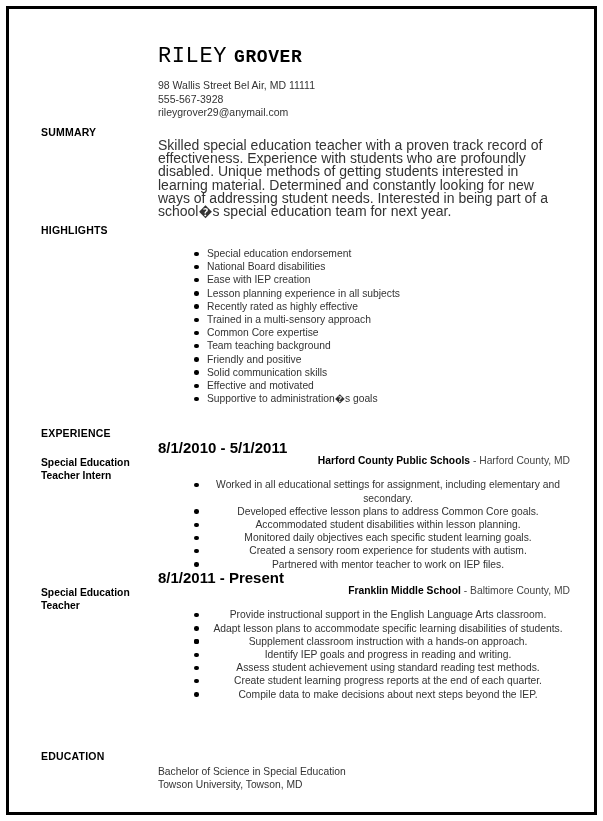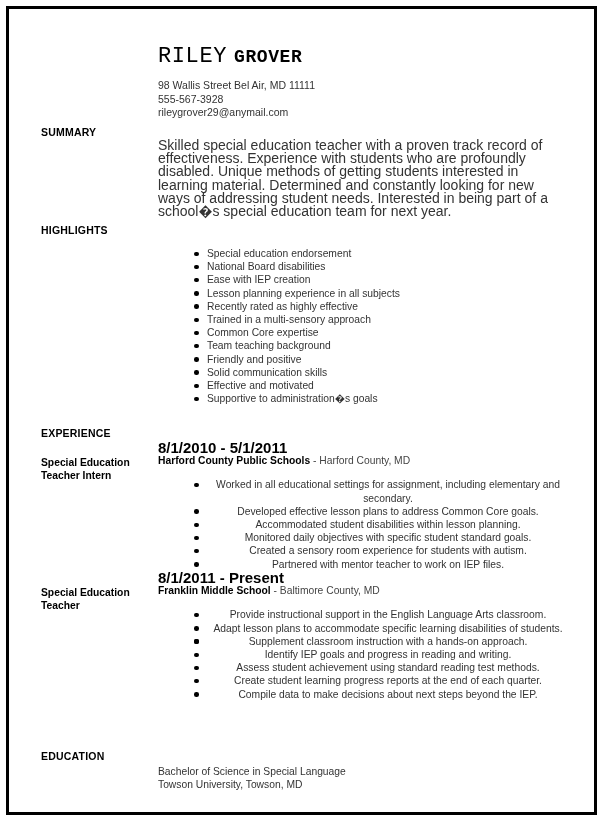--- a/index.html
+++ b/index.html
@@ -144,20 +144,21 @@
   .job-dates {
     font-size: 15px;
     font-weight: bold;
     line-height: 13.2px;
     color: #000000;
   }
   .job-org {
     font-size: 10.3px;
     line-height: 13.2px;
     color: #000000;
+    text-align: right;
   }
   .job-org .org-name {
     font-weight: bold;
     color: #000000;
   }
   .job-org .org-sep,
   .job-org .org-loc {
     font-weight: normal;
     color: #444444;
   }
@@ -228,21 +229,21 @@
     <div class="job-body">
       <div class="job-dates">8/1/2010 - 5/1/2011</div>
       <div class="job-org">
         <span class="org-name">Harford County Public Schools</span><span class="org-sep"> - </span><span class="org-loc">Harford County, MD</span>
       </div>
       <div class="job-bullets">
         <ul class="bullets" id="job-0-list">
               <li><span class="dot"></span><span>Worked in all educational settings for assignment, including elementary and secondary.</span></li>
               <li><span class="dot"></span><span>Developed effective lesson plans to address Common Core goals.</span></li>
               <li><span class="dot"></span><span>Accommodated student disabilities within lesson planning.</span></li>
-              <li><span class="dot"></span><span>Monitored daily objectives with specific student standard goals.</span></li>
+              <li><span class="dot"></span><span>Monitored daily objectives each specific student learning goals.</span></li>
               <li><span class="dot"></span><span>Created a sensory room experience for students with autism.</span></li>
               <li><span class="dot"></span><span>Partnered with mentor teacher to work on IEP files.</span></li>
             </ul>
       </div>
     </div>
   </div>
 
   <div class="job" style="top:562px;">
     <div class="job-title">Special Education Teacher</div>
     <div class="job-body">
@@ -261,19 +262,19 @@
               <li><span class="dot"></span><span>Create student learning progress reports at the end of each quarter.</span></li>
               <li><span class="dot"></span><span>Compile data to make decisions about next steps beyond the IEP.</span></li>
             </ul>
       </div>
     </div>
   </div>
 
   <div class="section" style="top:741px;">
     <div class="section-label">EDUCATION</div>
     <div class="section-body" style="top:15px;">
-      <div class="edu-line">Bachelor of Science in Special Language</div>
+      <div class="edu-line">Bachelor of Science in Special Education</div>
       <div class="edu-line">Towson University, Towson, MD</div>
     </div>
   </div>
 
 </div>
 </div>
 
 </body></html>

